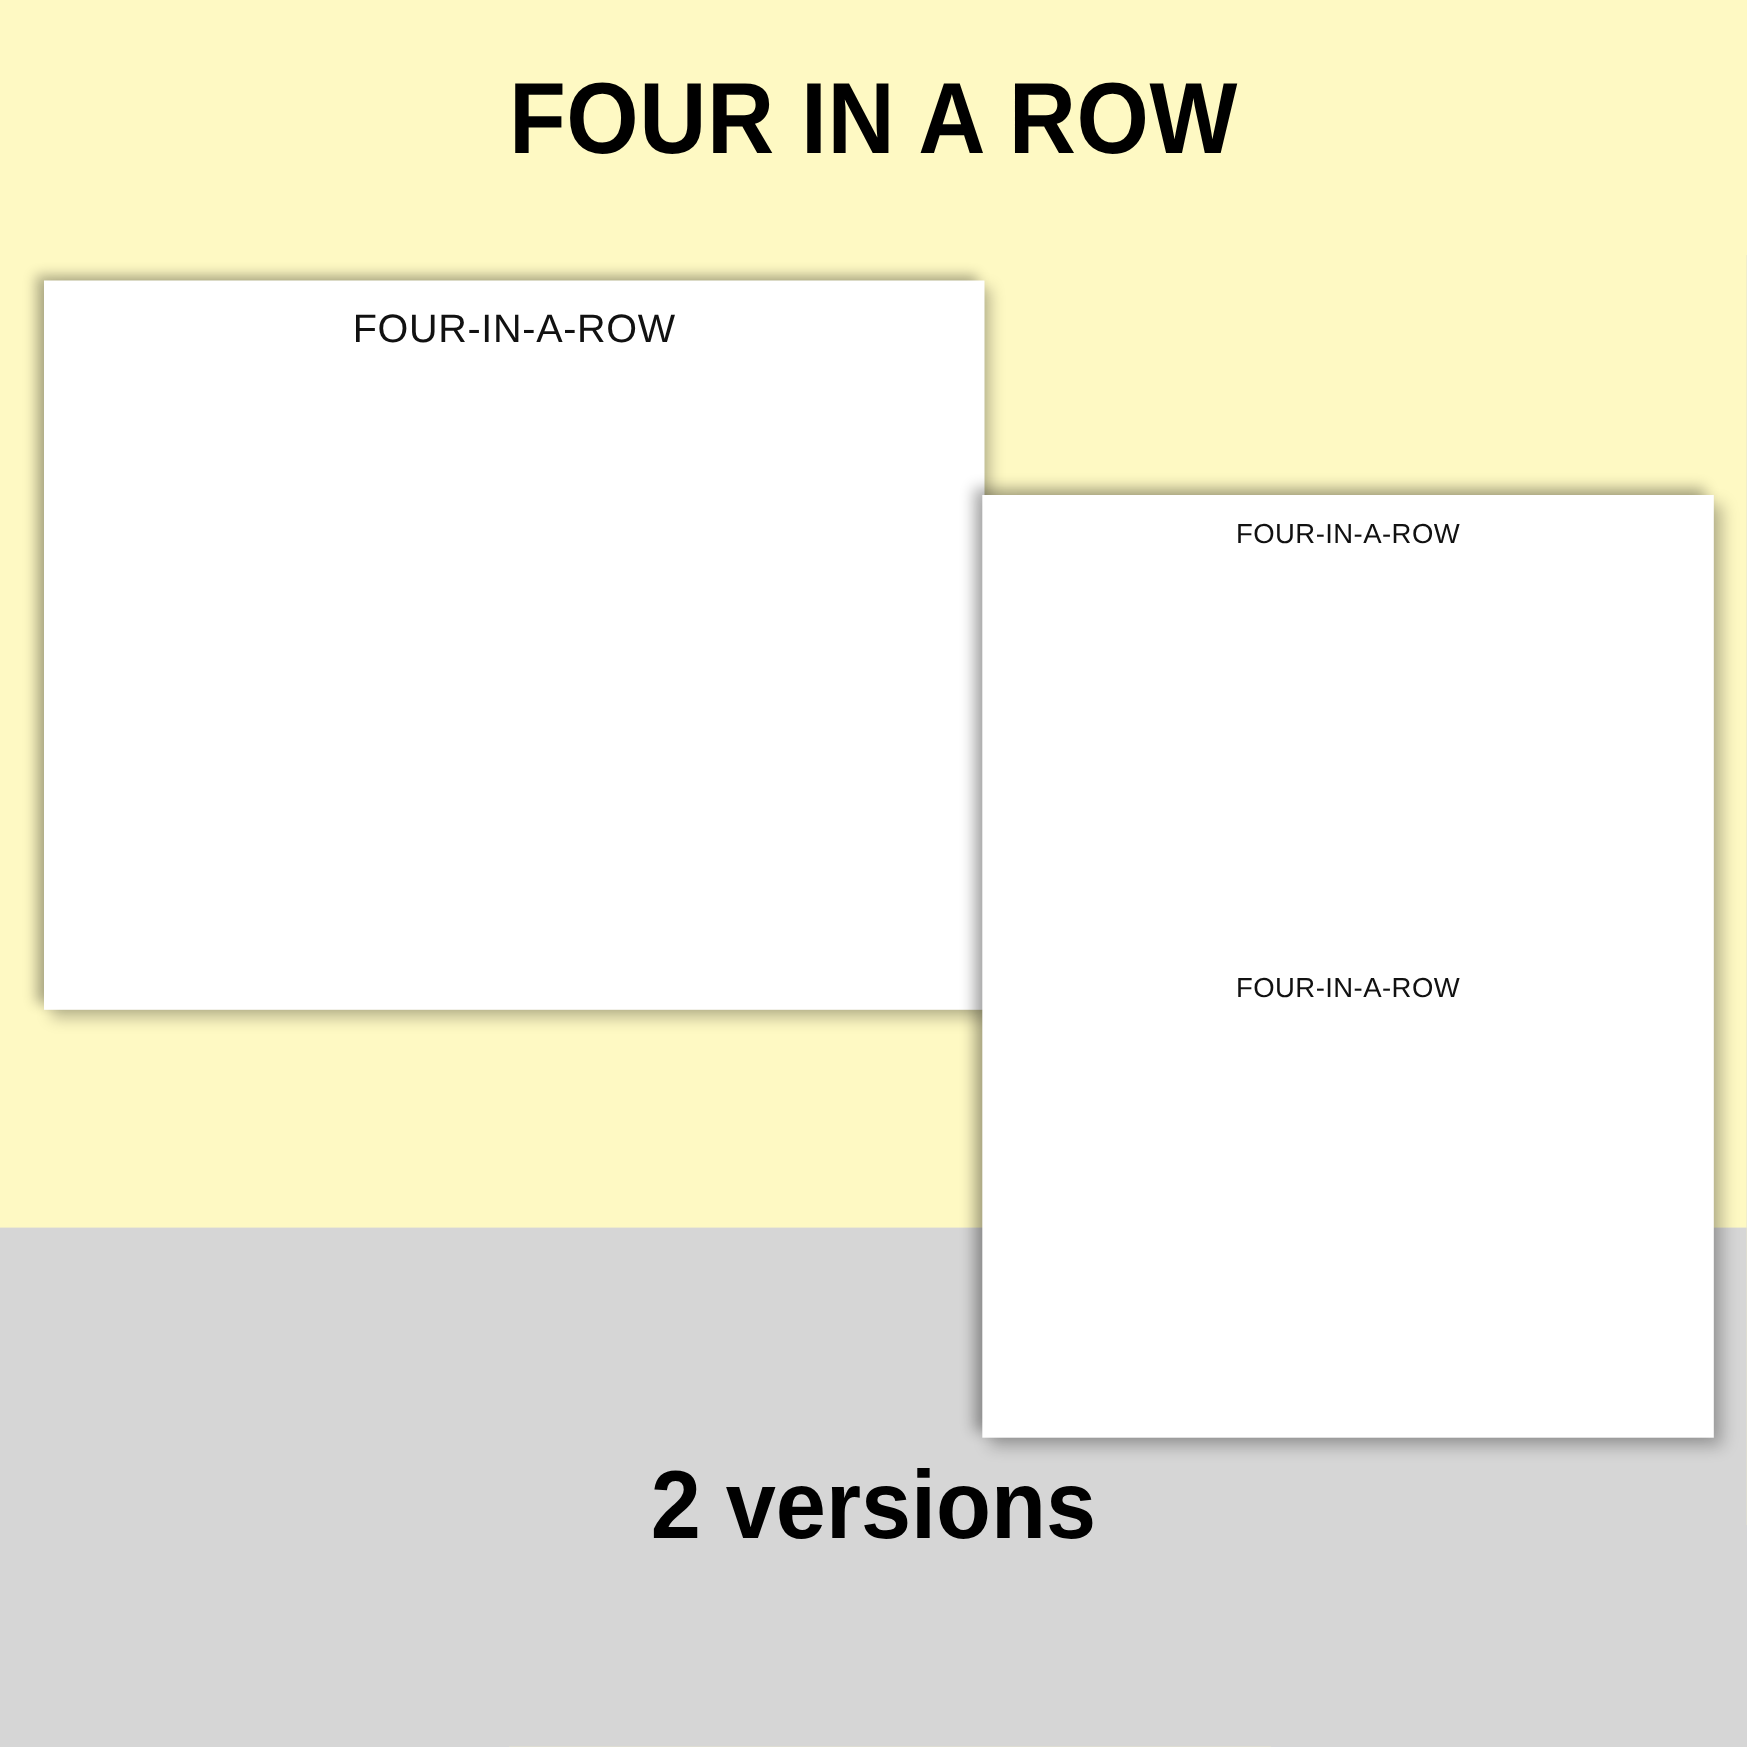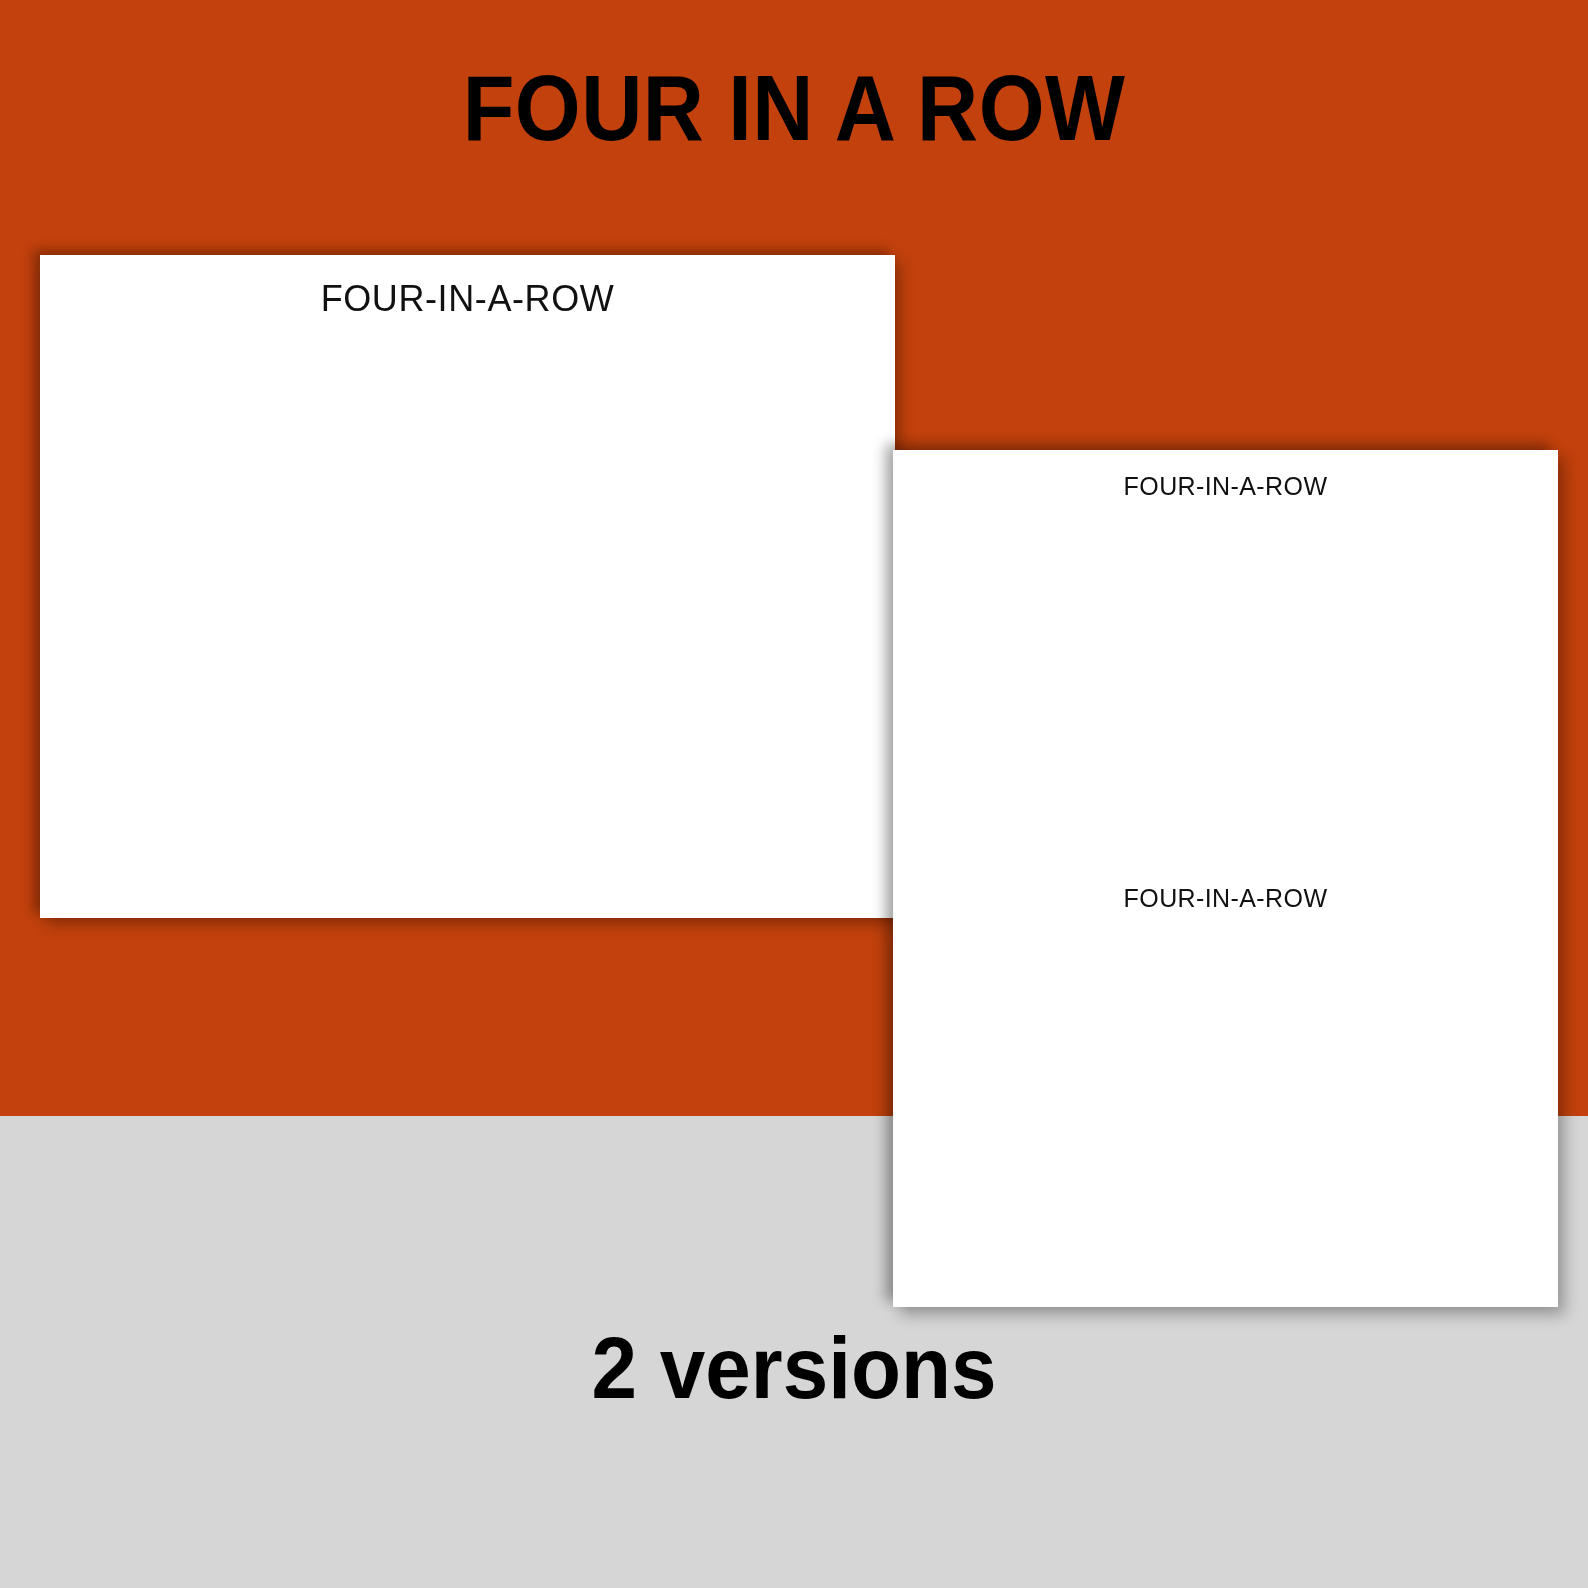--- a/index.html
+++ b/index.html
@@ -12,21 +12,21 @@
     background: #d6d6d6;
     font-family: "Liberation Sans", sans-serif;
     overflow: hidden;
     position: relative;
   }
 
   #stage {
     position: relative;
     width: 1588px;
     height: 1116px;
-    background: #c2410c;
+    background: #fef9c3;
   }
 
   
   .headline {
     position: absolute;
     left: 0;
     top: 56px;
     width: 1588px;
     text-align: center;
     font-family: "Liberation Sans", sans-serif;

